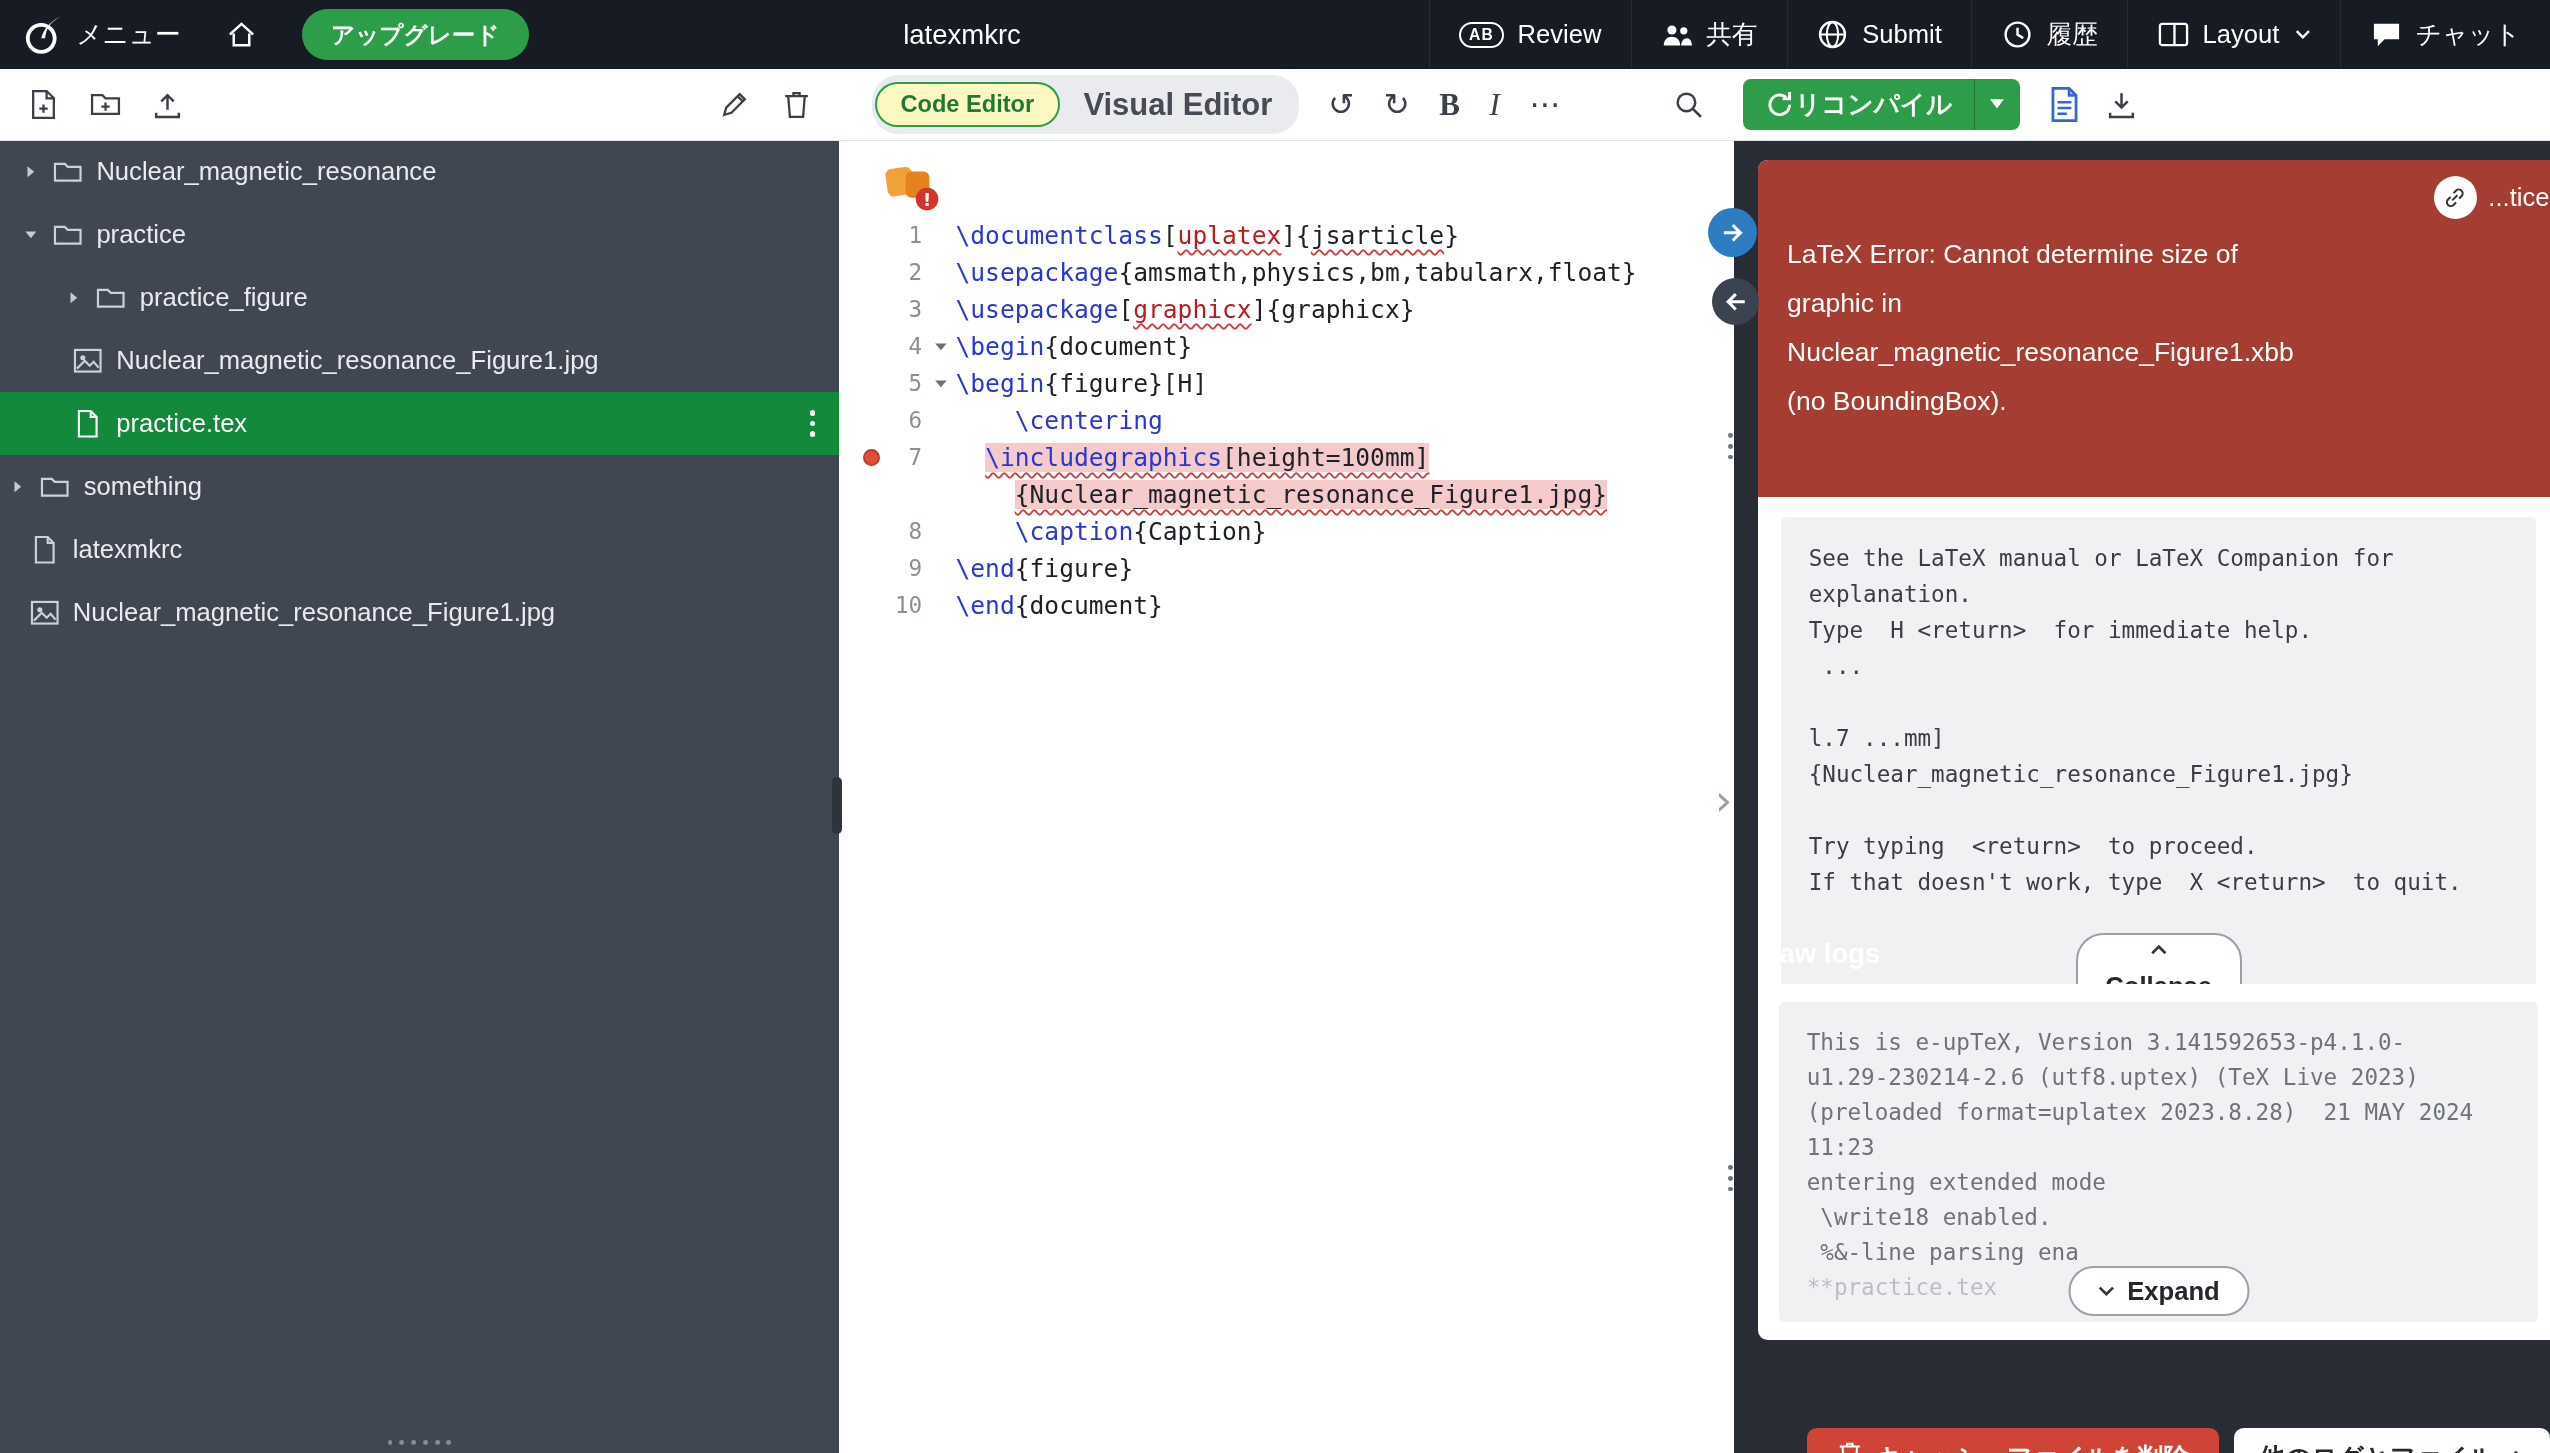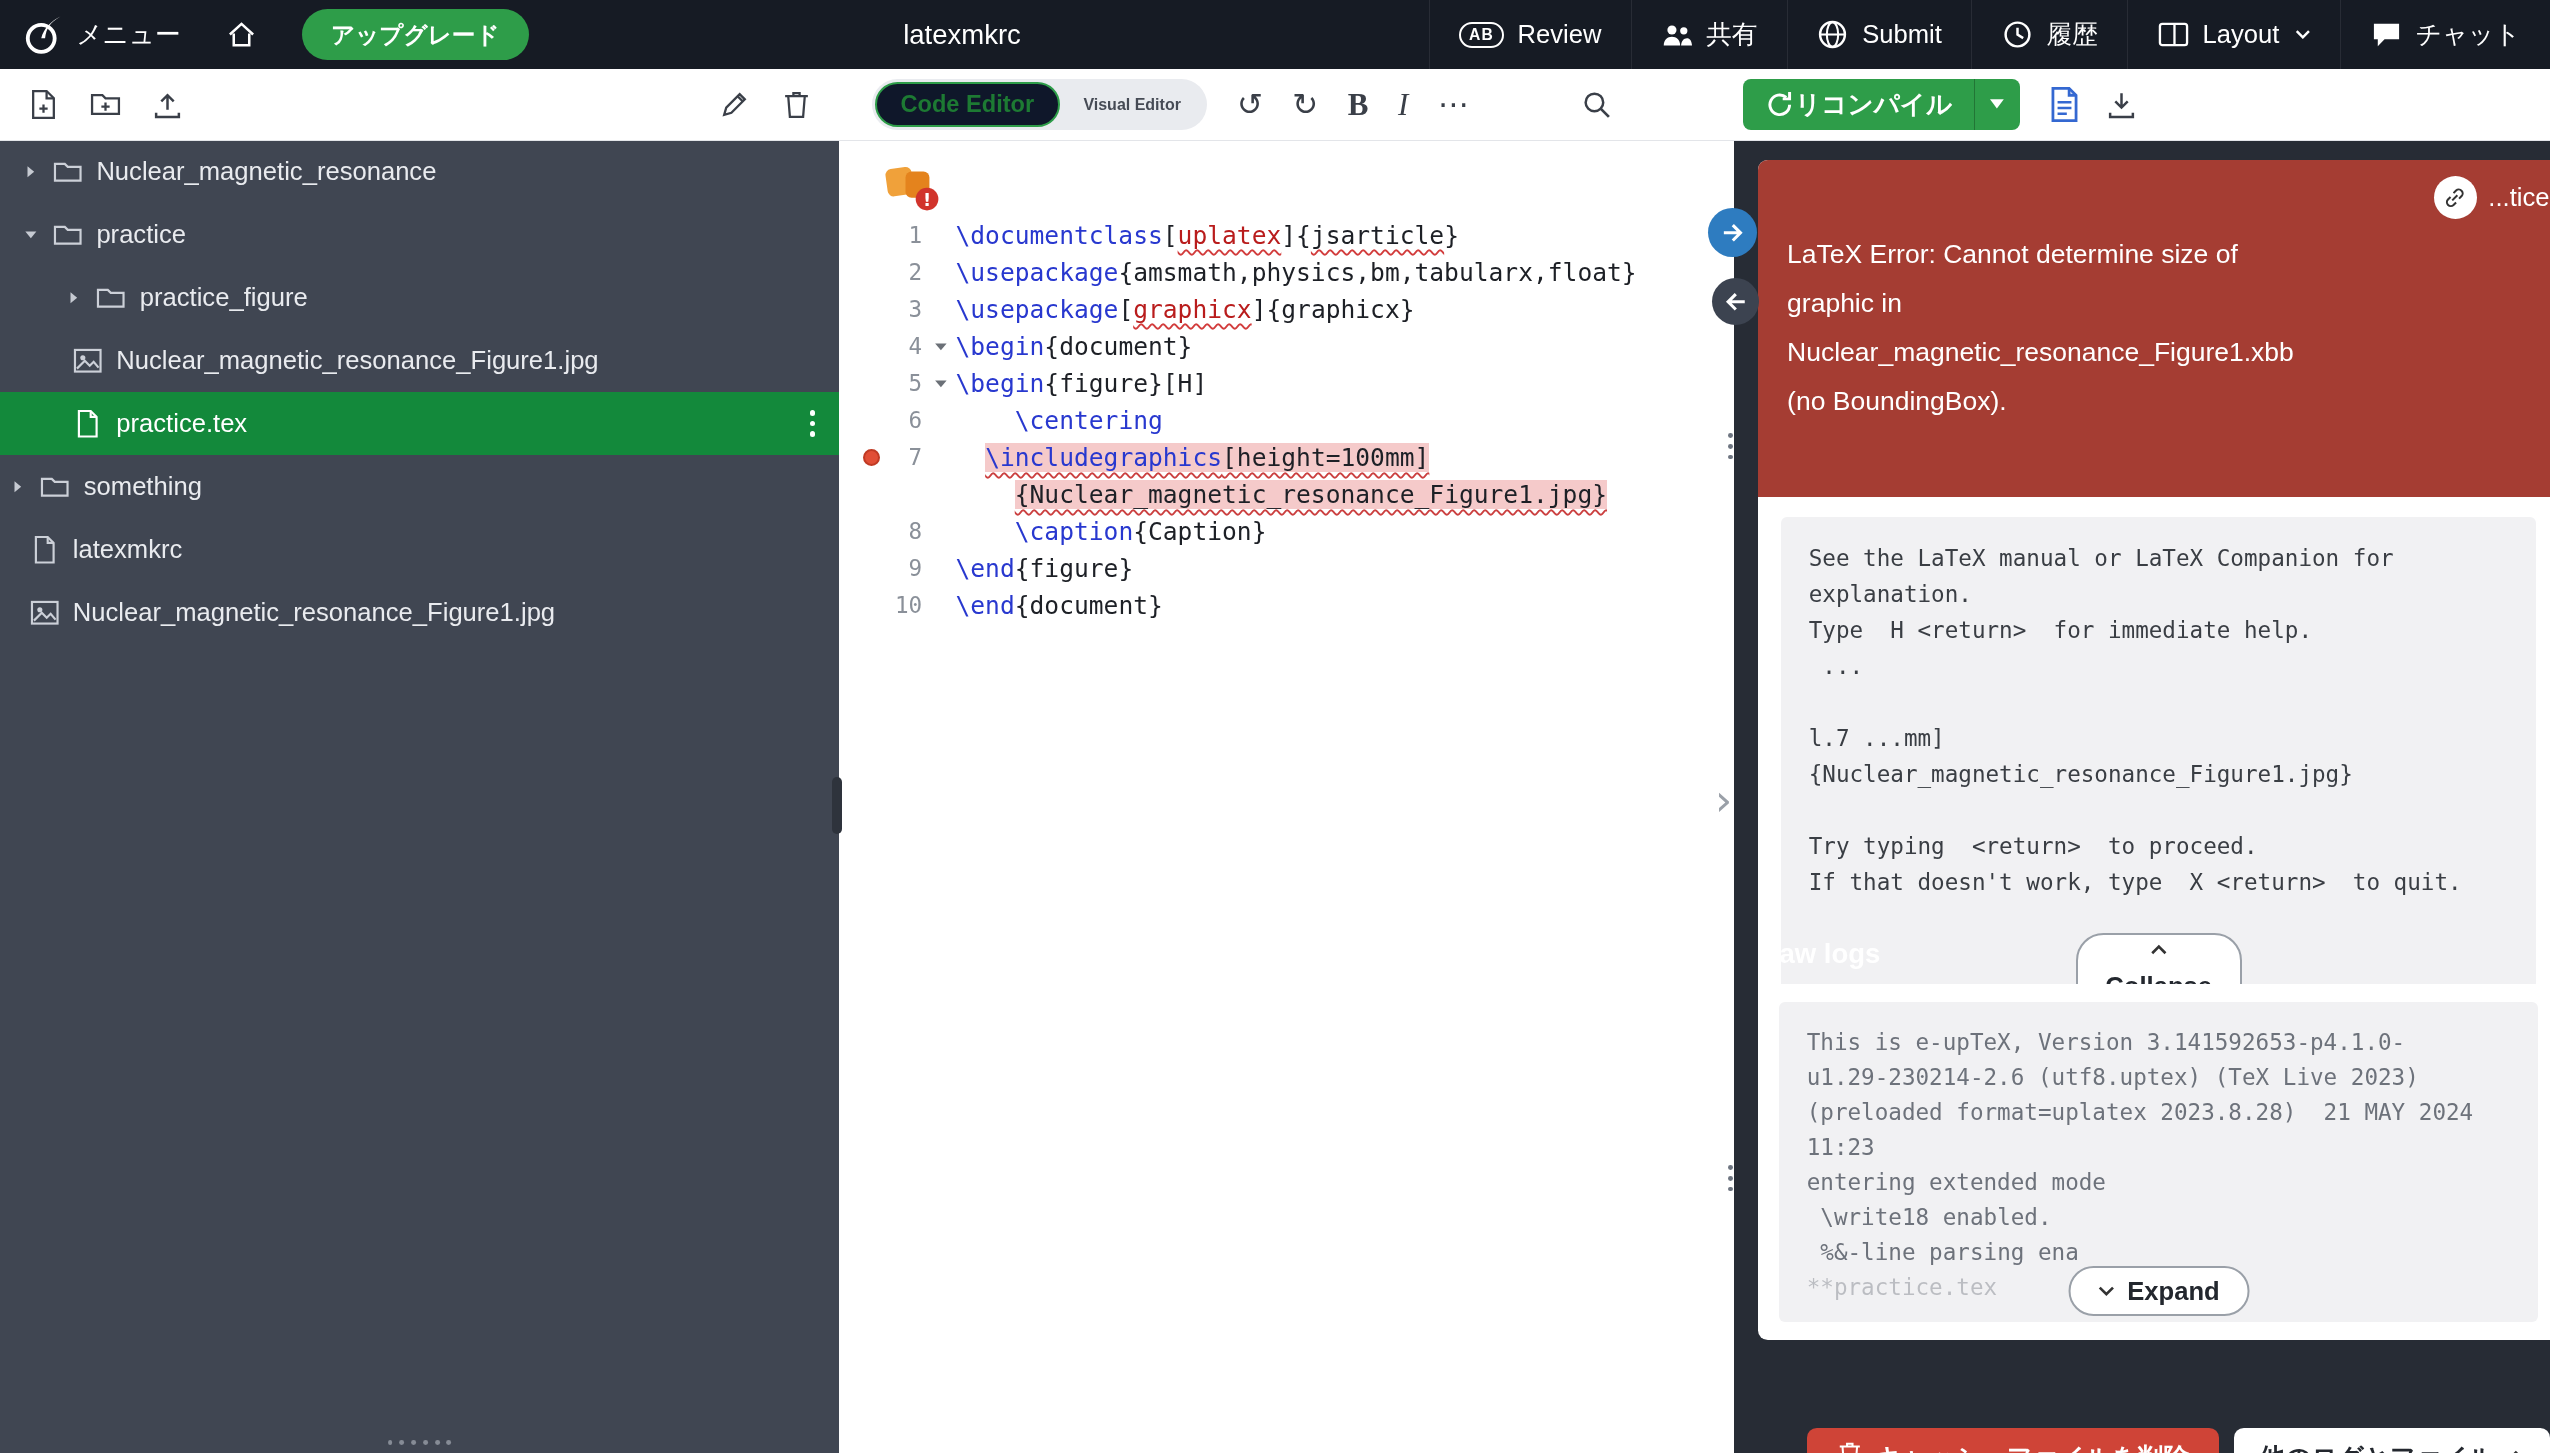--- a/index.html
+++ b/index.html
@@ -26,23 +26,23 @@
   
   .toolbar{position:absolute;top:69px;left:0;right:0;height:71px;background:#fff;
            border-bottom:1px solid #e3e5e9;display:flex;align-items:center;z-index:4;}
   .ft-actions{width:839px;min-width:839px;box-sizing:border-box;display:flex;align-items:center;
               gap:31px;padding:0 27.5px;color:#3a3f48;}
   .ticon{width:31px;height:31px;display:block;}
   .push{margin-left:auto;}
   .ed-tools{flex:1;display:flex;align-items:center;gap:29.5px;padding-left:33px;color:#3a3f48;
             position:relative;height:100%;}
   .seg{display:flex;align-items:center;background:#e9ebef;border-radius:26.5px;padding:2.9px;cursor:pointer;}
-  .seg-on{background:#0f172a;border:2px solid var(--green,#2e9d49);color:var(--green-dark,#1d7a33);
+  .seg-on{background:#fef9c3;border:2px solid var(--green,#2e9d49);color:var(--green-dark,#1d7a33);
           border-radius:23.6px;padding:6.9px 23.6px;font-size:23.6px;font-weight:700;}
-  .seg-off{color:#464b55;padding:8.8px 23.6px;font-size:16px;font-weight:700;}
+  .seg-off{color:#464b55;padding:8.8px 23.6px;font-size:31px;font-weight:700;}
   .glyph{font-size:31px;color:#3a3f48;cursor:pointer;line-height:1;}
   .glyph-b{font-family:"Liberation Serif",serif;font-weight:bold;}
   .glyph-i{font-family:"Liberation Serif",serif;font-style:italic;}
   .search-btn{margin-left:83px;display:flex;cursor:pointer;}
   .compile{position:absolute;left:904px;top:9.8px;display:flex;align-items:center;}
   .compile-btn{display:flex;align-items:center;gap:1px;background:var(--green,#2e9d49);color:#fff;
                height:51px;padding:0 21.6px;border:none;border-radius:7.9px 0 0 7.9px;font-size:25.6px;
                font-weight:700;font-family:inherit;cursor:pointer;}
   .ricon{width:29.5px;height:29.5px;display:block;}
   .compile-caret{height:51px;width:45px;background:var(--green,#2e9d49);border-left:1px solid rgba(0,0,0,.25);

